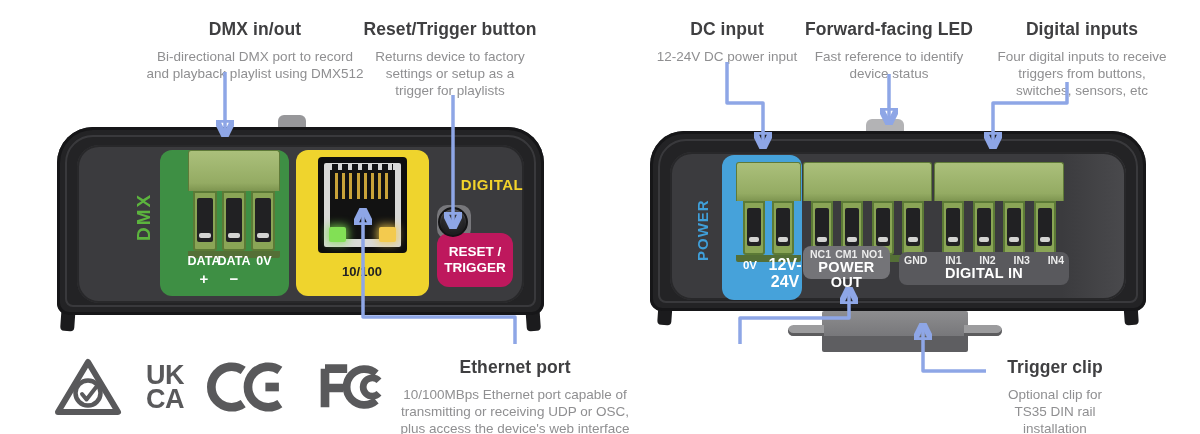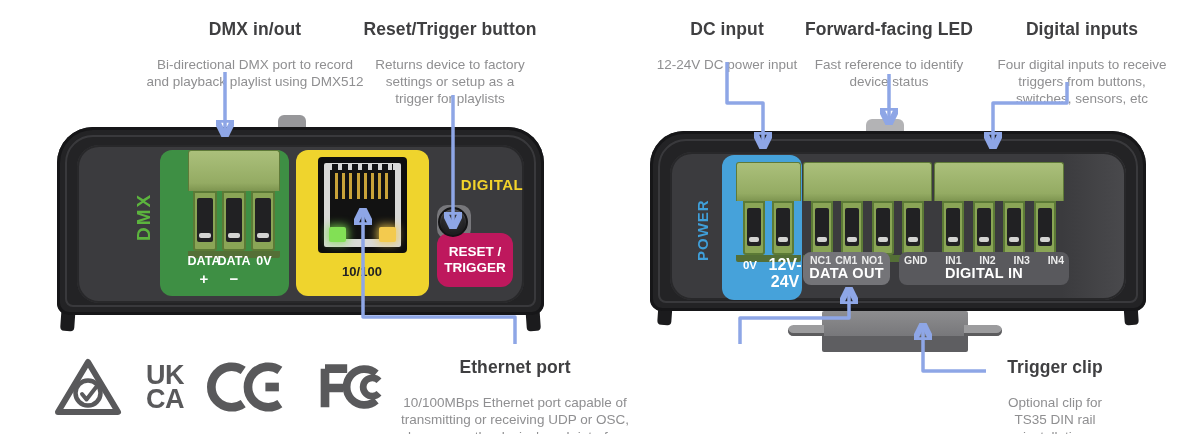--- a/index.html
+++ b/index.html
@@ -2,21 +2,21 @@
 <html><head>
 <meta charset="utf-8">
 <style>
   html,body{margin:0;padding:0;background:#fff;}
   .stage{position:relative;width:1200px;height:434px;background:#ffffff;overflow:hidden;
          font-family:"Liberation Sans",sans-serif;}
 
   
   .callout{position:absolute;text-align:center;z-index:3;}
   .callout h3{margin:12px 0 4px;font-size:17.5px;font-weight:bold;color:#3f3f41;letter-spacing:.1px;}
-  .callout p{margin:16px;font-size:13.5px;line-height:1.27;color:#8f8f91;white-space:pre-line;}
+  .callout p{margin:8px;font-size:13.5px;line-height:1.27;color:#8f8f91;white-space:pre-line;}
   #co-dmx{left:115px;top:7px;width:280px;}
   #co-reset{left:340px;top:7px;width:220px;}
   #co-dc{left:637px;top:7px;width:180px;}
   #co-led{left:789px;top:7px;width:200px;}
   #co-digital{left:972px;top:7px;width:220px;}
   #co-eth{left:365px;top:345px;width:300px;}
   #co-relay{left:640px;top:345px;width:200px;}
   #co-mount{left:975px;top:345px;width:160px;}
 
   
@@ -101,21 +101,21 @@
   #dev-right .foot-r{left:474px;top:168px;height:26px;transform:rotate(-4deg);}
   #p-power{left:72px;top:24px;width:80px;height:145px;background:#46a2da;}
   #power-vert{left:44px;top:72px;height:58px;color:#3f9fd9;font-size:15px;letter-spacing:1px;}
   #tg-a{left:86px;top:31px;width:65px;}
   #tg-b{left:153px;top:31px;width:129px;}
   #tg-c{left:284px;top:31px;width:130px;}
   #dev-right .tcap{height:38px;}
   #dev-right .tpins{height:54px;}
   #dev-right .tpin{height:54px;width:22px;}
   .sublab{position:absolute;border-radius:8px;display:flex;flex-direction:column;z-index:2;}
-  #panel-relay{left:153px;top:121px;width:87px;height:33px;background:#747478;}
+  #panel-relay{left:153px;top:115px;width:87px;height:33px;background:#747478;}
   #panel-digital{left:249px;top:121px;width:170px;height:33px;background:#59595d;}
   .sublab .row1{display:flex;justify-content:space-between;padding:2px 7px 0;
                 font-size:10.5px;font-weight:bold;color:#ececec;}
   #panel-digital .row1{padding:2px 5px 0;}
   .sublab .row2{text-align:center;font-size:14.5px;font-weight:bold;color:#fff;
                 letter-spacing:.3px;line-height:1;}
   
   .clip-body{position:absolute;left:172px;top:180px;width:146px;height:41px;
              background:linear-gradient(180deg,#8d8d8f 0%,#77777a 62%,#5e5e61 62%,#5e5e61 100%);
              border-radius:2px;z-index:0;}
@@ -263,21 +263,21 @@
     <span class="plab" style="left:100px;top:128px;font-size:11.5px">0V</span>
     <span class="plab" style="left:135px;top:126px;font-size:16px">12V-
 24V</span>
 
     <div class="sublab" id="panel-relay">
       <div class="row1">
         <span>NC1</span>
         <span>CM1</span>
         <span>NO1</span>
       </div>
-      <div class="row2">DATA OUT</div>
+      <div class="row2">POWER OUT</div>
     </div>
     <div class="sublab" id="panel-digital">
       <div class="row1">
         <span>GND</span>
         <span>IN1</span>
         <span>IN2</span>
         <span>IN3</span>
         <span>IN4</span>
       </div>
       <div class="row2">DIGITAL IN</div>

